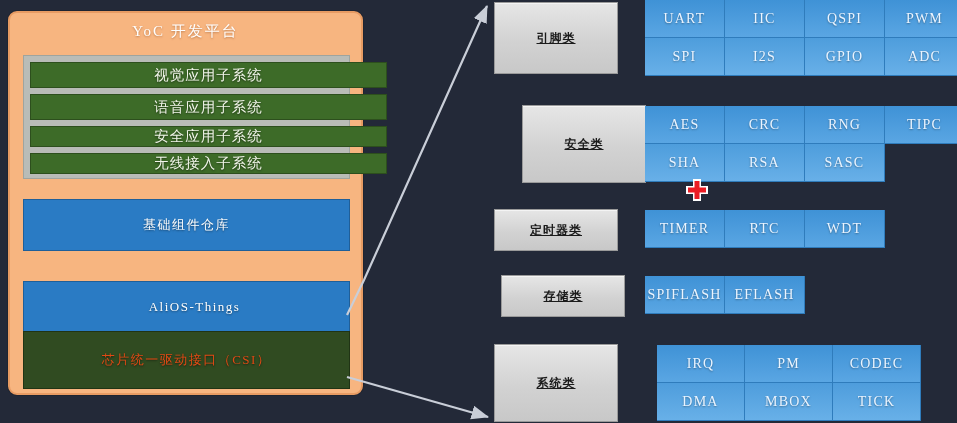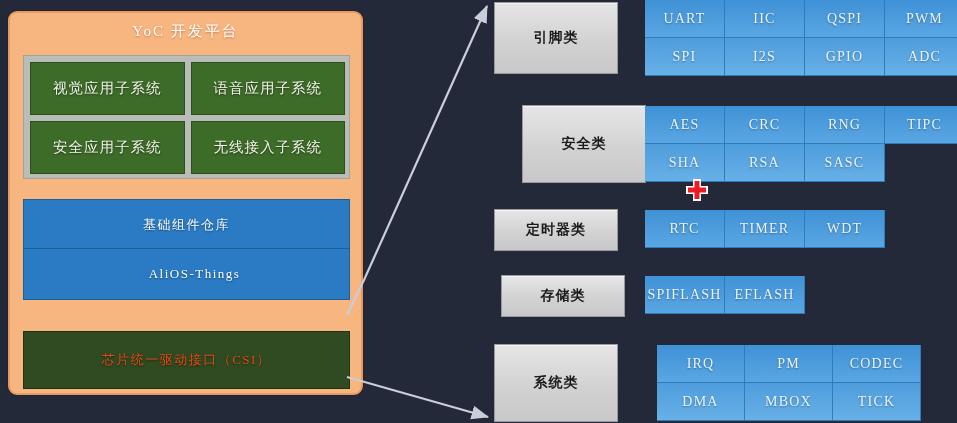--- a/index.html
+++ b/index.html
@@ -30,23 +30,23 @@
     text-shadow:0 1px 2px rgba(120,60,20,.45);
   }
   .subsys-panel{
     position:absolute;left:13px;top:42px;width:327px;height:124px;
     background:#b9bcb7;
     border:1px solid #9fa49e;
     box-sizing:border-box;
   }
   .subsys-grid{
     position:absolute;left:6px;top:6px;
-    width:315px;height:112px;
+    width:357px;height:112px;
     display:grid;
-    grid-template-columns:1fr 1fr;
+    grid-template-columns:1fr;
     grid-template-rows:1fr 1fr;
     gap:6px;
   }
   .subsys{
     background:#3d6b28;
     border:1px solid #2d4f1d;
     display:flex;align-items:center;justify-content:center;
     color:#f2f6ea;
     font-size:14.5px;
     letter-spacing:1px;
@@ -65,39 +65,40 @@
     color:#ffffff;
     text-shadow:0 1px 2px rgba(0,0,0,.45);
   }
   .bar-green{
     background:#304b21;
     border:1px solid #203415;
     color:#e04a14;
     text-shadow:0 1px 2px rgba(0,0,0,.55);
   }
   #bar-repo{top:186px;}
-  #bar-alios{top:235px;padding-left:16px;}
+  #bar-alios{top:268px;padding-left:16px;}
   #bar-csi{top:318px;height:58px;}
 
   
   .arrows{position:absolute;left:0;top:0;width:957px;height:423px;pointer-events:none;}
 
   
   .cat{
     position:absolute;
     background:linear-gradient(180deg,#e6e6e6 0%,#d2d2d2 55%,#c8c8c8 100%);
     border:1px solid #9a9a9a;
     box-sizing:border-box;
     display:flex;align-items:center;justify-content:center;
     color:#1b1b1b;
     font-family:"DejaVu Sans","Liberation Sans",sans-serif;
     font-weight:bold;
-    font-size:14px;
+    font-size:12px;
     letter-spacing:1px;
     box-shadow:inset 0 1px 0 #f4f4f4;
+    text-decoration:underline;
   }
   .apigrid{position:absolute;display:grid;gap:0;}
   .api{
     background:linear-gradient(180deg,#3f92d6 0%,#5aa6e3 100%);
     border-right:1px solid #2f7cbc;
     border-bottom:1px solid #2f7cbc;
     box-sizing:border-box;
     display:flex;align-items:center;justify-content:center;
     color:#eaf4ff;
     font-size:14px;
@@ -168,22 +169,22 @@
       <div class="api">AES</div>
       <div class="api">CRC</div>
       <div class="api">RNG</div>
       <div class="api">TIPC</div>
       <div class="api r2">SHA</div>
       <div class="api r2">RSA</div>
       <div class="api r2">SASC</div>
       <div class="api r2 empty"></div>
     </div>
   <div class="apigrid" id="grid-timer" style="left:645px;top:210px;grid-template-columns:repeat(3,80px);">
+      <div class="api">TIMER</div>
       <div class="api">RTC</div>
-      <div class="api">TIMER</div>
       <div class="api">WDT</div>
     </div>
   <div class="apigrid" id="grid-storage" style="left:645px;top:276px;grid-template-columns:repeat(2,80px);">
       <div class="api">SPIFLASH</div>
       <div class="api">EFLASH</div>
     </div>
   <div class="apigrid" id="grid-system" style="left:645px;top:345px;grid-template-columns:repeat(3,88px);margin-left:12px;">
       <div class="api">IRQ</div>
       <div class="api">PM</div>
       <div class="api">CODEC</div>

